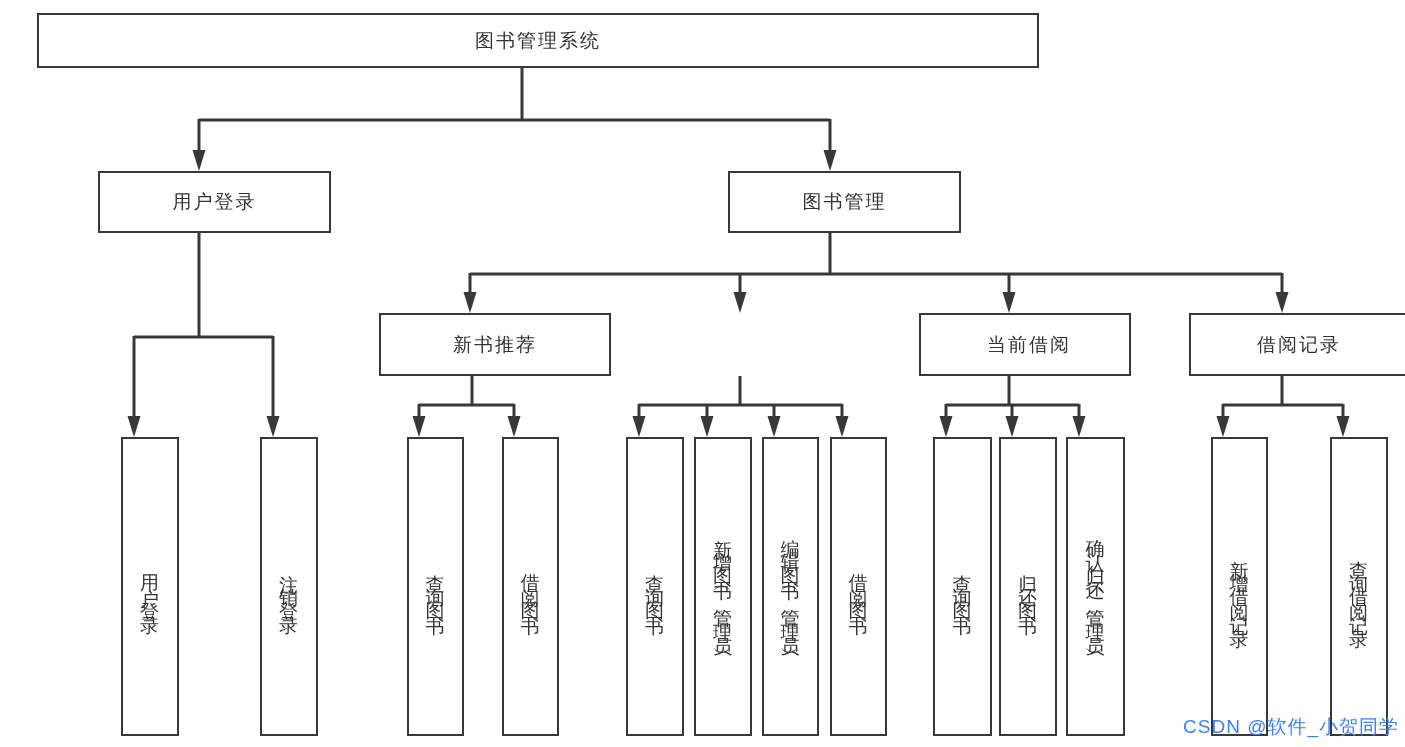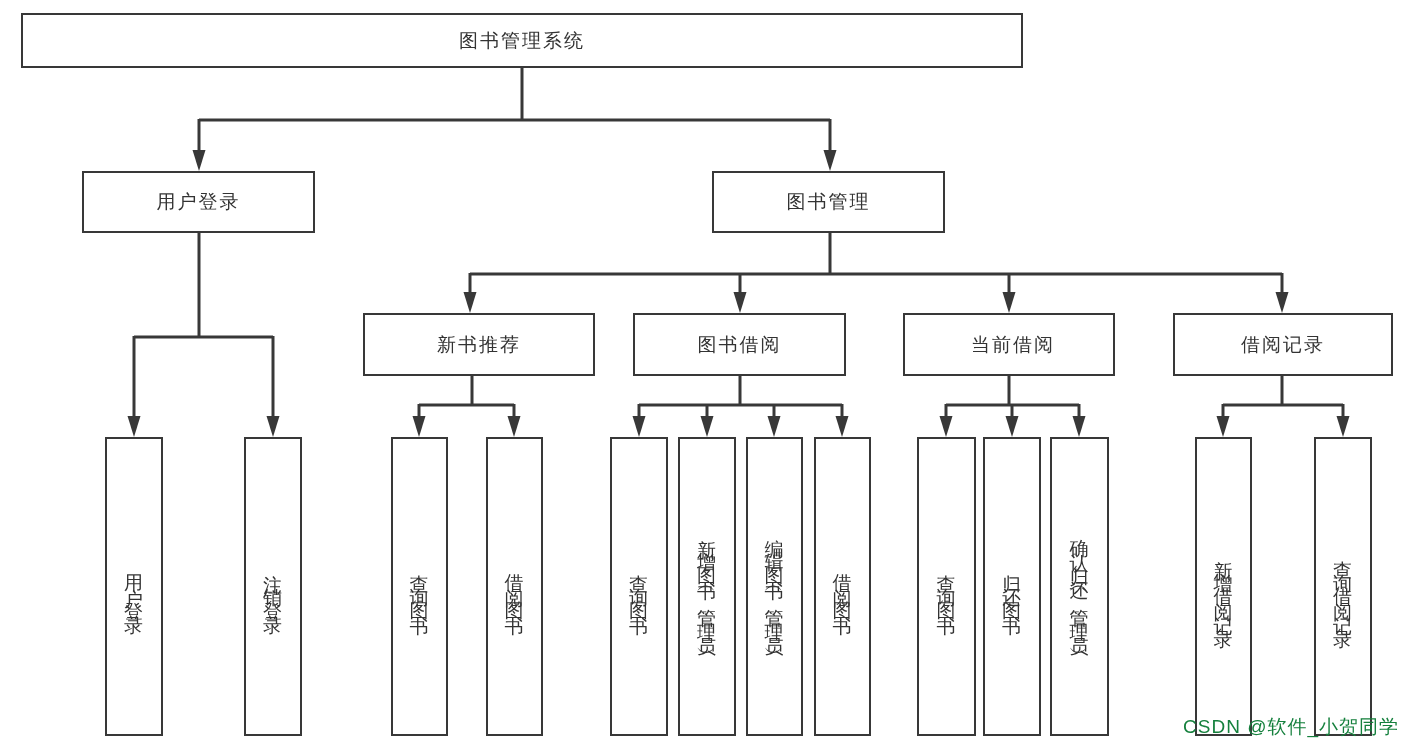--- a/index.html
+++ b/index.html
@@ -31,20 +31,21 @@
     stroke: none;
   }
   .box {
     position: absolute;
     background: #ffffff;
     border: 2px solid #383838;
     display: flex;
     align-items: center;
     justify-content: center;
     z-index: 2;
+    margin-left: 16px;
   }
   .hlabel {
     font-size: 19px;
     letter-spacing: 2px;
     color: #333333;
     white-space: nowrap;
   }
   .root { left: 21px; top: 13px; width: 1002px; height: 55px; }
   .l2   { top: 171px; height: 62px; width: 233px; }
   .l3   { top: 313px; height: 63px; }
@@ -56,21 +57,21 @@
     line-height: 1;
     letter-spacing: 14px;
     color: #333333;
   }
   .watermark {
     position: absolute;
     right: 6px;
     bottom: 7px;
     font-size: 19px;
     letter-spacing: 1px;
-    color: #15803d;
+    color: #3b82f6;
     z-index: 5;
     white-space: nowrap;
   }
 </style>
 </head>
 <body>
 
 <div class="canvas">
 
   <svg class="connectors" width="1405" height="747" viewBox="0 0 1405 747">
@@ -135,23 +136,20 @@
   <div class="box l2" style="left:82px;">
     <span class="hlabel">用户登录</span>
   </div>
   <div class="box l2" style="left:712px;">
     <span class="hlabel">图书管理</span>
   </div>
 
   <div class="box l3" style="left:363px;width:232px;">
     <span class="hlabel">新书推荐</span>
   </div>
-  <div class="box l3" style="left:633px;width:213px;">
-    <span class="hlabel">图书借阅</span>
-  </div>
   <div class="box l3" style="left:903px;width:212px;padding-left:8px;">
     <span class="hlabel">当前借阅</span>
   </div>
   <div class="box l3" style="left:1173px;width:220px;">
     <span class="hlabel">借阅记录</span>
   </div>
 
   <div class="box leaf" style="left:105px;width:58px;">
     <span class="vtext">用户登录</span>
   </div>

